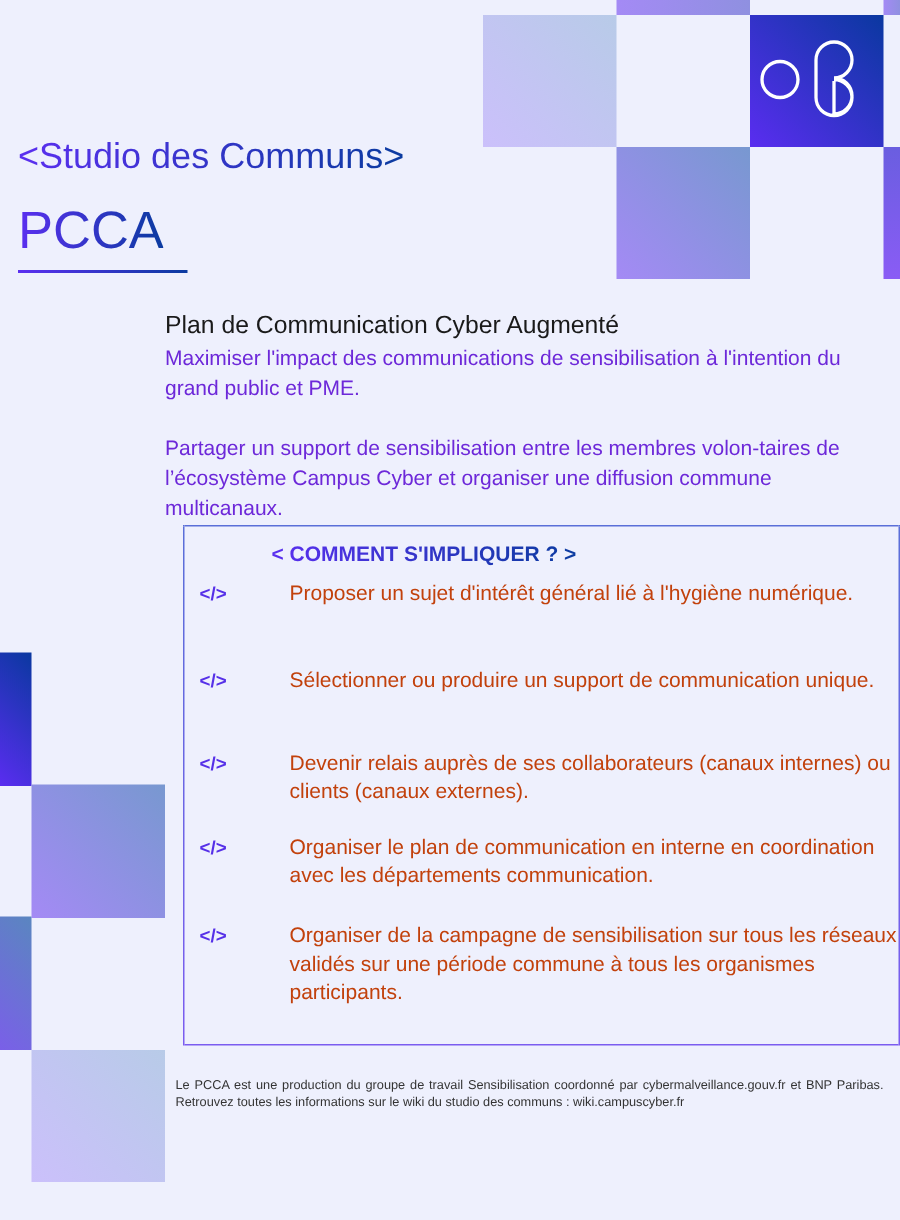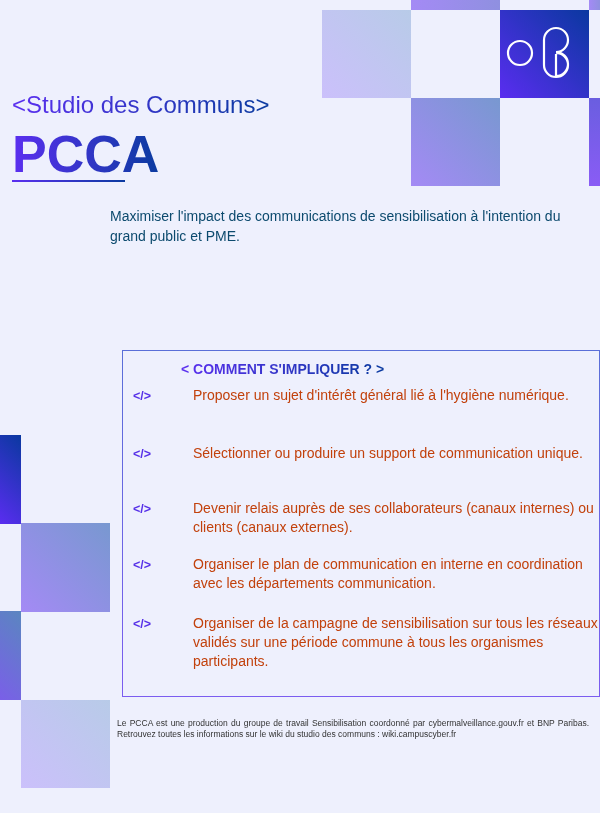--- a/index.html
+++ b/index.html
@@ -6,25 +6,25 @@
   body{width:600px;height:813px;background:#eef0fd;position:relative;overflow:hidden;font-family:"Liberation Sans",sans-serif;color:#222;}
   .sq{position:absolute;}
   .g-light{background:linear-gradient(45deg,#cbc0fb,#b8cbe8);}
   .g-mid{background:linear-gradient(45deg,#a48af5,#7898d0);}
   .g-dark{background:linear-gradient(45deg,#5a2df0,#0a38a0);}
   .g-purple{background:linear-gradient(180deg,#6a5ee0,#8a5cf5);}
   .g-blue{background:linear-gradient(45deg,#7a5fe8,#5a86c0);}
   .g-strip{background:linear-gradient(90deg,#a48af5,#8f90e0);}
   .grad-text{background:linear-gradient(90deg,#5b2ff0,#0b3ba0);-webkit-background-clip:text;background-clip:text;color:transparent;text-align:right;}
   .studio{position:absolute;left:12px;top:90px;font-size:24px;line-height:30px;white-space:nowrap;}
-  .pcca{position:absolute;left:12px;top:130px;font-size:52px;font-weight:bold;line-height:48px;}
+  .pcca{position:absolute;left:12px;top:130px;font-size:35px;font-weight:normal;line-height:48px;}
   .pcca-underline{position:absolute;left:12px;top:180px;width:113px;height:2px;background:linear-gradient(90deg,#5b2ff0,#0b3ba0);}
   .intro{position:absolute;left:110px;top:206px;width:470px;}
   .intro h2{margin:0;font-size:16.5px;font-weight:normal;line-height:22px;color:#1a1a1a;}
-  .intro p{margin:0;font-size:14px;line-height:20px;color:#0c4a6e;}
+  .intro p{margin:0;font-size:14px;line-height:20px;color:#6d28d9;}
   .intro p.second{margin-top:20px;}
   .box{position:absolute;left:110px;top:350px;width:478px;height:347px;border:1.5px solid;border-image:linear-gradient(180deg,#5a6fd8,#7b5cf0) 1;box-sizing:border-box;margin-left:12px;}
   .box-title{position:absolute;left:58px;top:10px;font-size:14px;font-weight:bold;}
   .item{position:absolute;left:0;width:470px;}
   .item .ic{position:absolute;left:10px;font-size:12.5px;font-weight:bold;color:#5630e8;top:3px;}
   .item .txt{position:absolute;left:70px;width:410px;font-size:14px;line-height:19px;color:#c2410c;}
   .footer{position:absolute;left:117px;top:718px;width:472px;font-size:8.5px;line-height:10.5px;color:#333;text-align:justify;}
   .footer p{margin:0 0 8px 0;}
   .footer a{color:#1b2fd0;text-decoration:underline;font-weight:bold;}
 </style>
@@ -48,21 +48,23 @@
 <div class="sq g-dark" style="left:0;top:435px;width:21px;height:89px;"></div>
 <div class="sq g-mid" style="left:21px;top:523px;width:89px;height:89px;"></div>
 <div class="sq g-blue" style="left:0;top:611px;width:21px;height:89px;"></div>
 <div class="sq g-light" style="left:21px;top:700px;width:89px;height:88px;"></div>
 
 <div class="studio grad-text">&lt;Studio des Communs&gt;</div>
 <div class="pcca grad-text">PCCA</div>
 <div class="pcca-underline"></div>
 
 <div class="intro">
+  <h2>Plan de Communication Cyber Augmenté</h2>
   <p>Maximiser l'impact des communications de sensibilisation à l'intention du grand public et PME.</p>
+  <p class="second">Partager un support de sensibilisation entre les membres volon-taires de l’écosystème Campus Cyber et organiser une diffusion commune multicanaux.</p>
 </div>
 
 <div class="box">
   <div class="box-title grad-text">&lt; COMMENT S'IMPLIQUER ? &gt;</div>
   <div class="item" style="top:35px;">
     <span class="ic">&lt;/&gt;</span>
     <span class="txt">Proposer un sujet d'intérêt général lié à l'hygiène numérique.</span>
   </div>
   <div class="item" style="top:93px;">
     <span class="ic">&lt;/&gt;</span>

